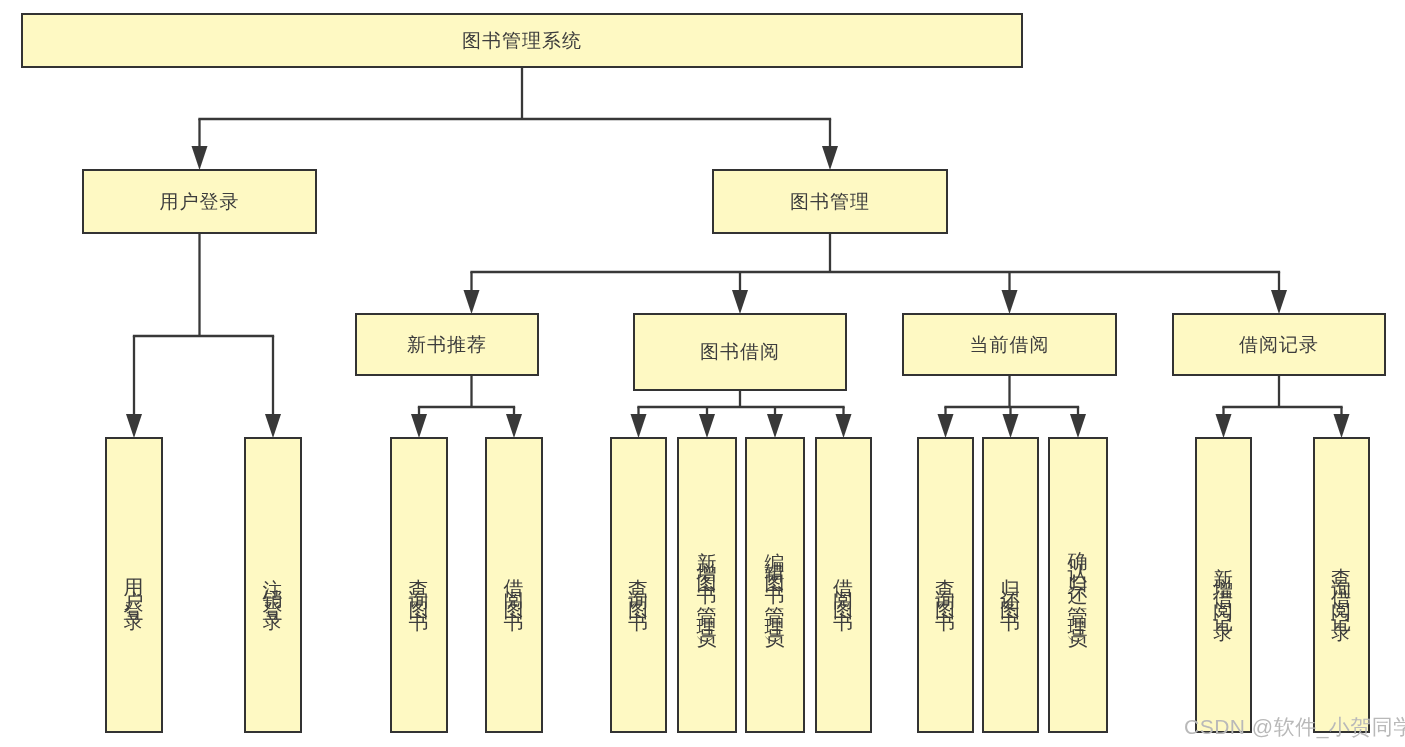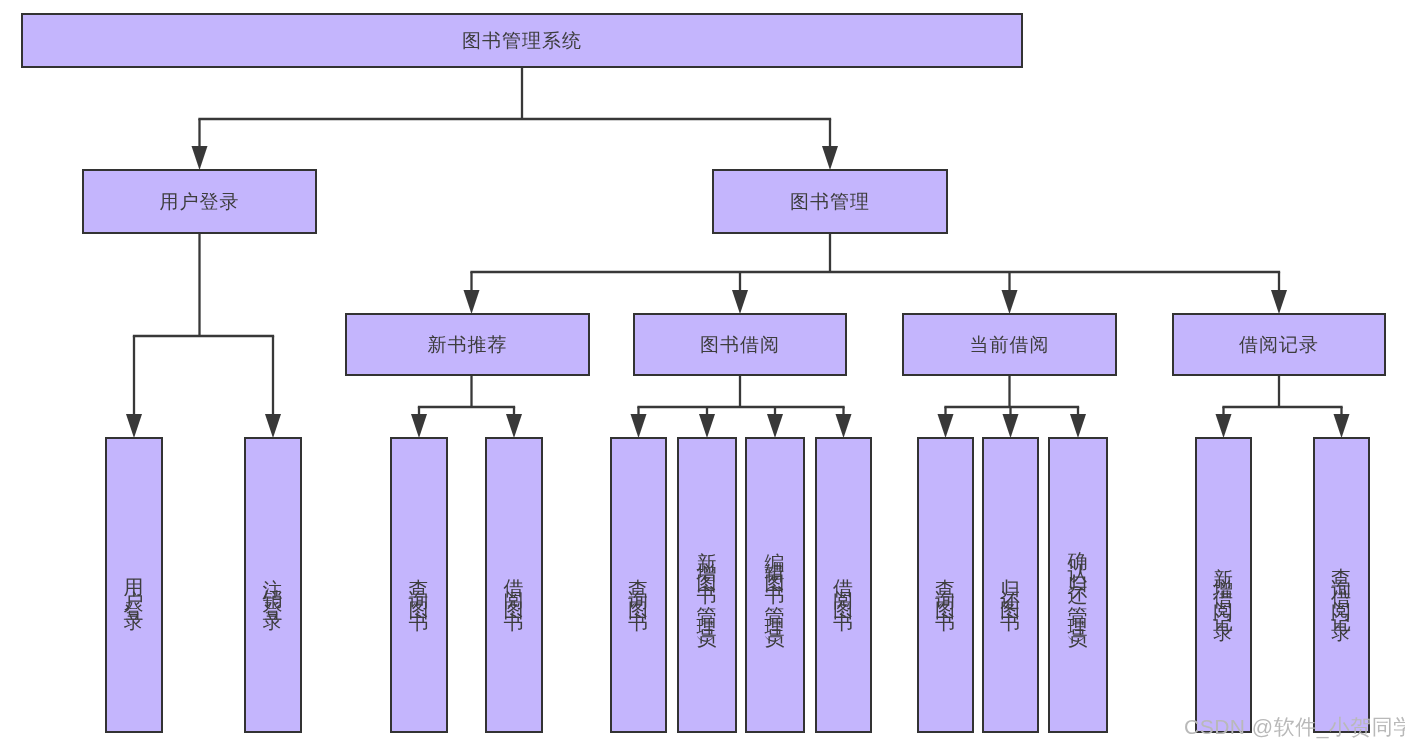--- a/index.html
+++ b/index.html
@@ -8,21 +8,21 @@
   #diagram {
     position: relative;
     width: 1405px;
     height: 747px;
     background: var(--bg, #ffffff);
     overflow: hidden;
   }
   #edges { position: absolute; left: 0; top: 0; }
   .node {
     position: absolute;
-    background: #c4b5fd;
+    background: #fef9c3;
     border: 2.5px solid var(--box-border, #333333);
     color: var(--text, #3d3d3d);
     display: flex;
     align-items: center;
     justify-content: center;
   }
   .node.h {
     font-size: 19px;
     letter-spacing: 1px;
     white-space: nowrap;
@@ -107,24 +107,24 @@
 
 <div class="node h" style="left: 21px; top: 13px; width: 1002px; height: 55px;">
       <span>图书管理系统</span>
     </div>
     <div class="node h" style="left: 82px; top: 169px; width: 235px; height: 65px;">
       <span>用户登录</span>
     </div>
     <div class="node h" style="left: 712px; top: 169px; width: 236px; height: 65px; align-items: center;">
       <span>图书管理</span>
     </div>
-    <div class="node h" style="left: 345px; top: 313px; width: 245px; height: 63px;">
+    <div class="node h" style="left: 355px; top: 313px; width: 184px; height: 63px;">
       <span>新书推荐</span>
     </div>
-    <div class="node h" style="left: 633px; top: 313px; width: 214px; height: 63px;">
+    <div class="node h" style="left: 633px; top: 313px; width: 214px; height: 78px;">
       <span>图书借阅</span>
     </div>
     <div class="node h" style="left: 902px; top: 313px; width: 215px; height: 63px; font-family: Liberation Serif, serif;">
       <span>当前借阅</span>
     </div>
     <div class="node h" style="left: 1172px; top: 313px; width: 214px; height: 63px; justify-content: center;">
       <span>借阅记录</span>
     </div>
     <div class="node v" style="left: 105px; top: 437px; width: 58px; height: 296px;">
       <span>用户登录</span>

